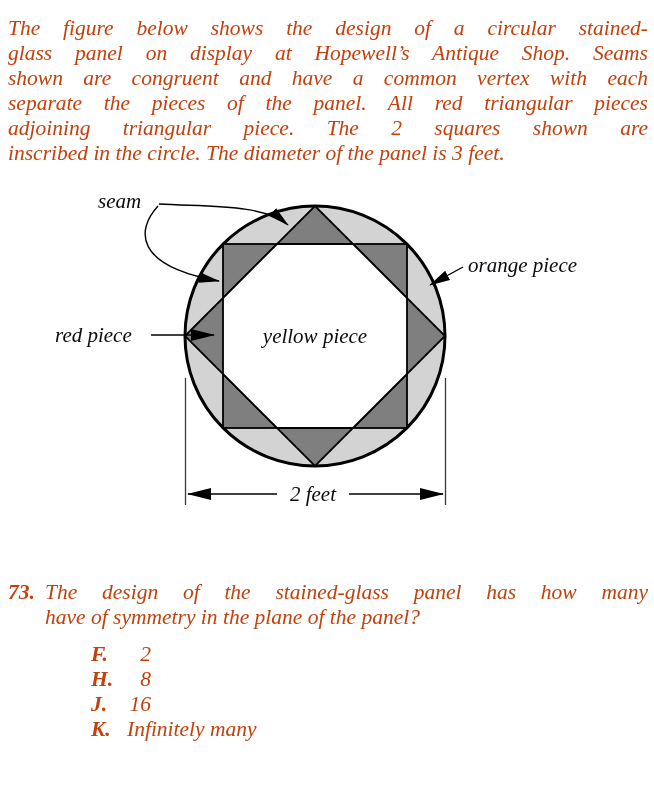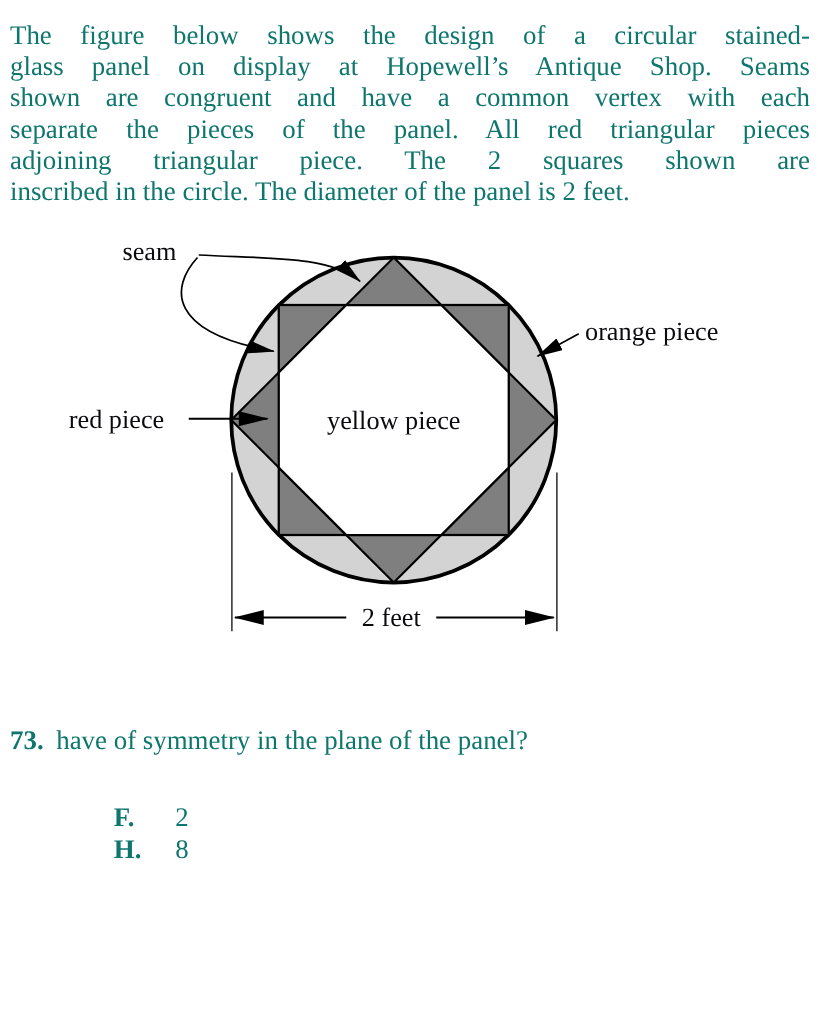--- a/index.html
+++ b/index.html
@@ -4,22 +4,23 @@
 <style>
   html, body {
     margin: 0; padding: 0;
     background: #ffffff;
   }
   .page {
     position: relative;
     width: 654px; height: 808px;
     background: #ffffff;
     font-family: "Liberation Serif", "DejaVu Serif", serif;
-    color: #0f766e;
+    color: #c2410c;
     overflow: hidden;
+    font-style: italic;
   }
   .intro {
     position: absolute;
     left: 8px; top: 16px; width: 640px;
     font-size: 21.5px; line-height: 25px;
   }
   .jline {
     text-align: justify;
     text-align-last: justify;
     white-space: normal;
@@ -65,21 +66,21 @@
 <body>
 
 <div class="page">
 
   <div class="intro">
     <div class="jline">The figure below shows the design of a circular stained-</div>
     <div class="jline">glass panel on display at Hopewell’s Antique Shop. Seams</div>
     <div class="jline">shown are congruent and have a common vertex with each</div>
     <div class="jline">separate the pieces of the panel. All red triangular pieces</div>
     <div class="jline">adjoining triangular piece. The 2 squares shown are</div>
-    <div>inscribed in the circle. The diameter of the panel is 2 feet.</div>
+    <div>inscribed in the circle. The diameter of the panel is 3 feet.</div>
   </div>
 
   <div class="figure-wrap">
     <svg width="654" height="330" viewBox="0 0 654 330">
       <defs>
         <marker id="ah" viewBox="0 0 12 6" refX="11.5" refY="3" markerWidth="21" markerHeight="11" orient="auto" markerUnits="userSpaceOnUse">
           <path d="M0,0 L12,3 L0,6 Z" fill="#000"></path>
         </marker>
         <marker id="dah" viewBox="0 0 12 6" refX="11.5" refY="3" markerWidth="26" markerHeight="12" orient="auto" markerUnits="userSpaceOnUse">
           <path d="M0,0 L12,3 L0,6 Z" fill="#000"></path>
@@ -110,25 +111,32 @@
       <line x1="445.5" y1="198" x2="445.5" y2="325" stroke="#3a3a3a" stroke-width="1.3"></line>
 
       <path d="M277,314 L188,314" fill="none" stroke="#000" stroke-width="1.6" marker-end="url(#dah)"></path>
       <path d="M349,314 L443,314" fill="none" stroke="#000" stroke-width="1.6" marker-end="url(#dah)"></path>
       <text x="313" y="321" text-anchor="middle" class="fig-label">2 feet</text>
     </svg>
   </div>
 
   <div class="question-number">73.</div>
   <div class="question-text">
+    <div class="jline">The design of the stained-glass panel has how many</div>
     <div>have of symmetry in the plane of the panel?</div>
   </div>
 
   <div class="options">
     <div class="opt-row">
       <span class="opt-letter">F.</span><span class="opt-val-num">2</span>
     </div>
     <div class="opt-row">
       <span class="opt-letter">H.</span><span class="opt-val-num">8</span>
     </div>
+    <div class="opt-row">
+      <span class="opt-letter">J.</span><span class="opt-val-num">16</span>
+    </div>
+    <div class="opt-row">
+      <span class="opt-letter">K.</span><span>Infinitely many</span>
+    </div>
   </div>
 
 </div>
 
 </body></html>

